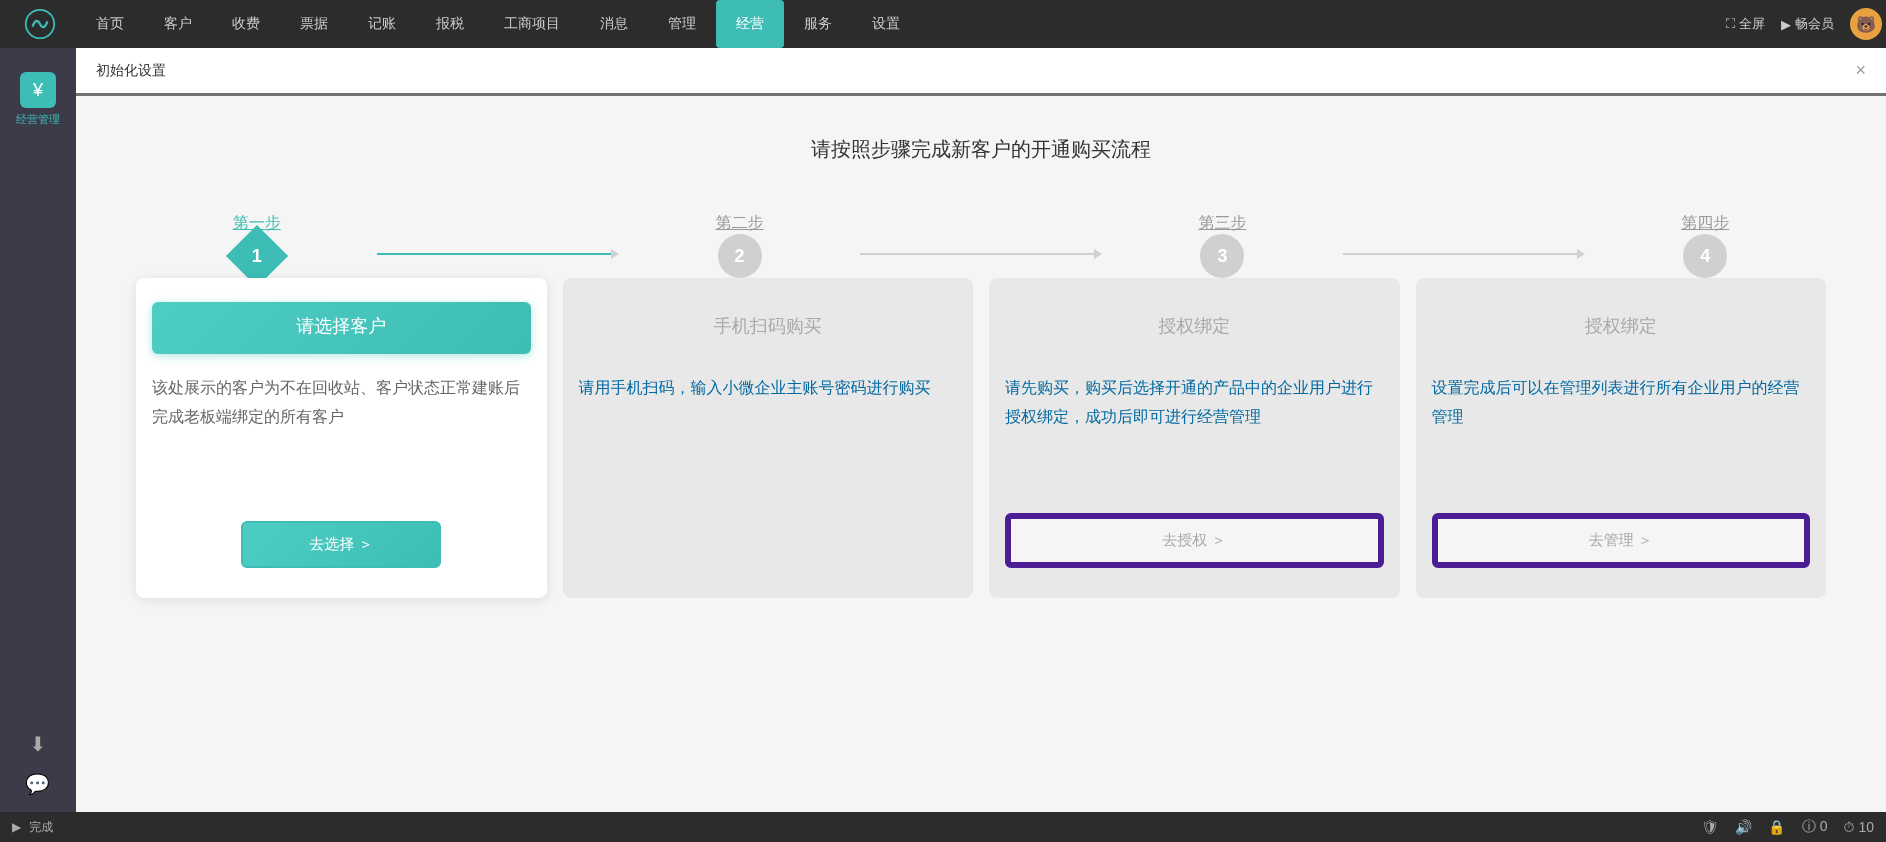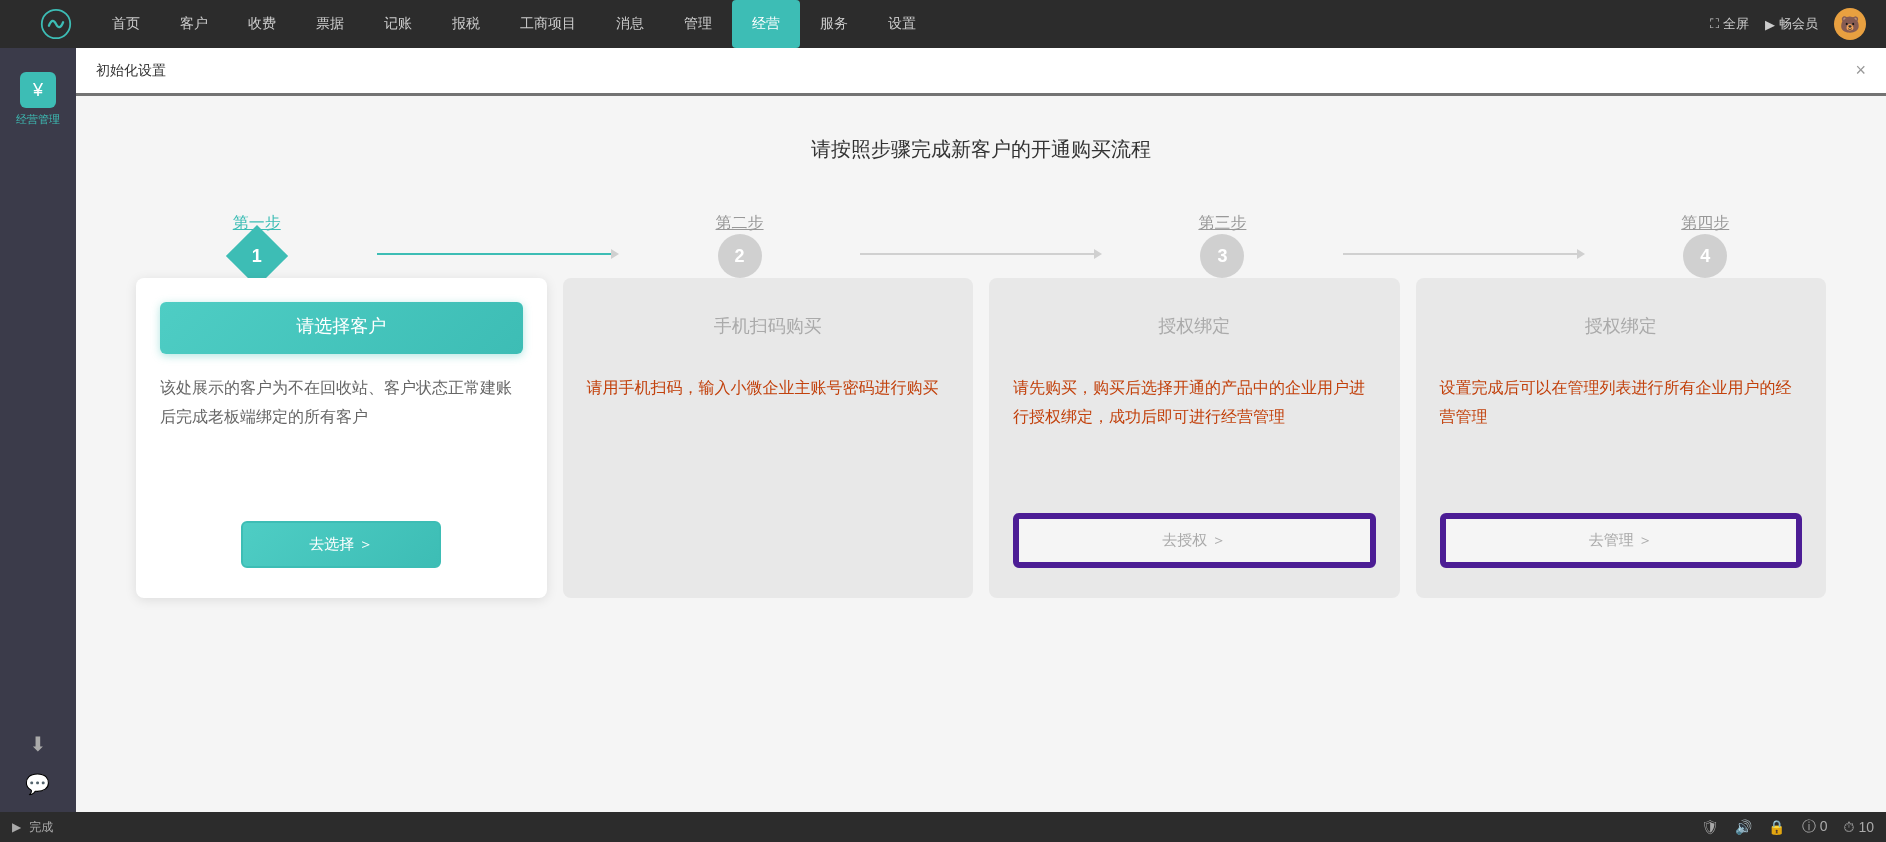--- a/index.html
+++ b/index.html
@@ -4,21 +4,21 @@
   <style>
     * { box-sizing: border-box; margin: 0; padding: 0; }
     body { font-family: 'Microsoft YaHei', '微软雅黑', sans-serif; background: #f5f5f5; width: 1886px; height: 842px; overflow: hidden; }
 
     
     .top-nav {
       height: 48px;
       background: #2c2c2c;
       display: flex;
       align-items: center;
-      padding: 0 20px;
+      padding: 0 4px;
       gap: 0;
     }
     .nav-logo {
       width: 72px;
       display: flex;
       align-items: center;
       justify-content: center;
     }
     .nav-logo svg { width: 32px; height: 32px; }
     .nav-items {
@@ -182,21 +182,21 @@
       width: 100%;
       display: flex;
       gap: 16px;
       margin-top: 0;
     }
 
     .step-card {
       flex: 1;
       background: #e8e8e8;
       border-radius: 8px;
-      padding: 24px 24px 30px;
+      padding: 24px 16px 30px;
       display: flex;
       flex-direction: column;
       min-height: 320px;
       position: relative;
     }
     .step-card.active {
       background: #fff;
       box-shadow: 0 2px 12px rgba(0,0,0,0.1);
     }
 
@@ -214,21 +214,21 @@
       color: #fff;
       box-shadow: 0 2px 8px rgba(61,189,181,0.4);
     }
 
     .card-description {
       font-size: 16px;
       color: #666;
       line-height: 1.8;
       flex: 1;
     }
-    .card-description.inactive { color: #c2410c; }
+    .card-description.inactive { color: #0369a1; }
 
     .card-action {
       margin-top: auto;
       padding-top: 20px;
     }
 
     .btn-action {
       border: 2px solid #3dbdb5;
       background: linear-gradient(135deg, #4ecdc4, #3dbdb5);
       color: #fff;

